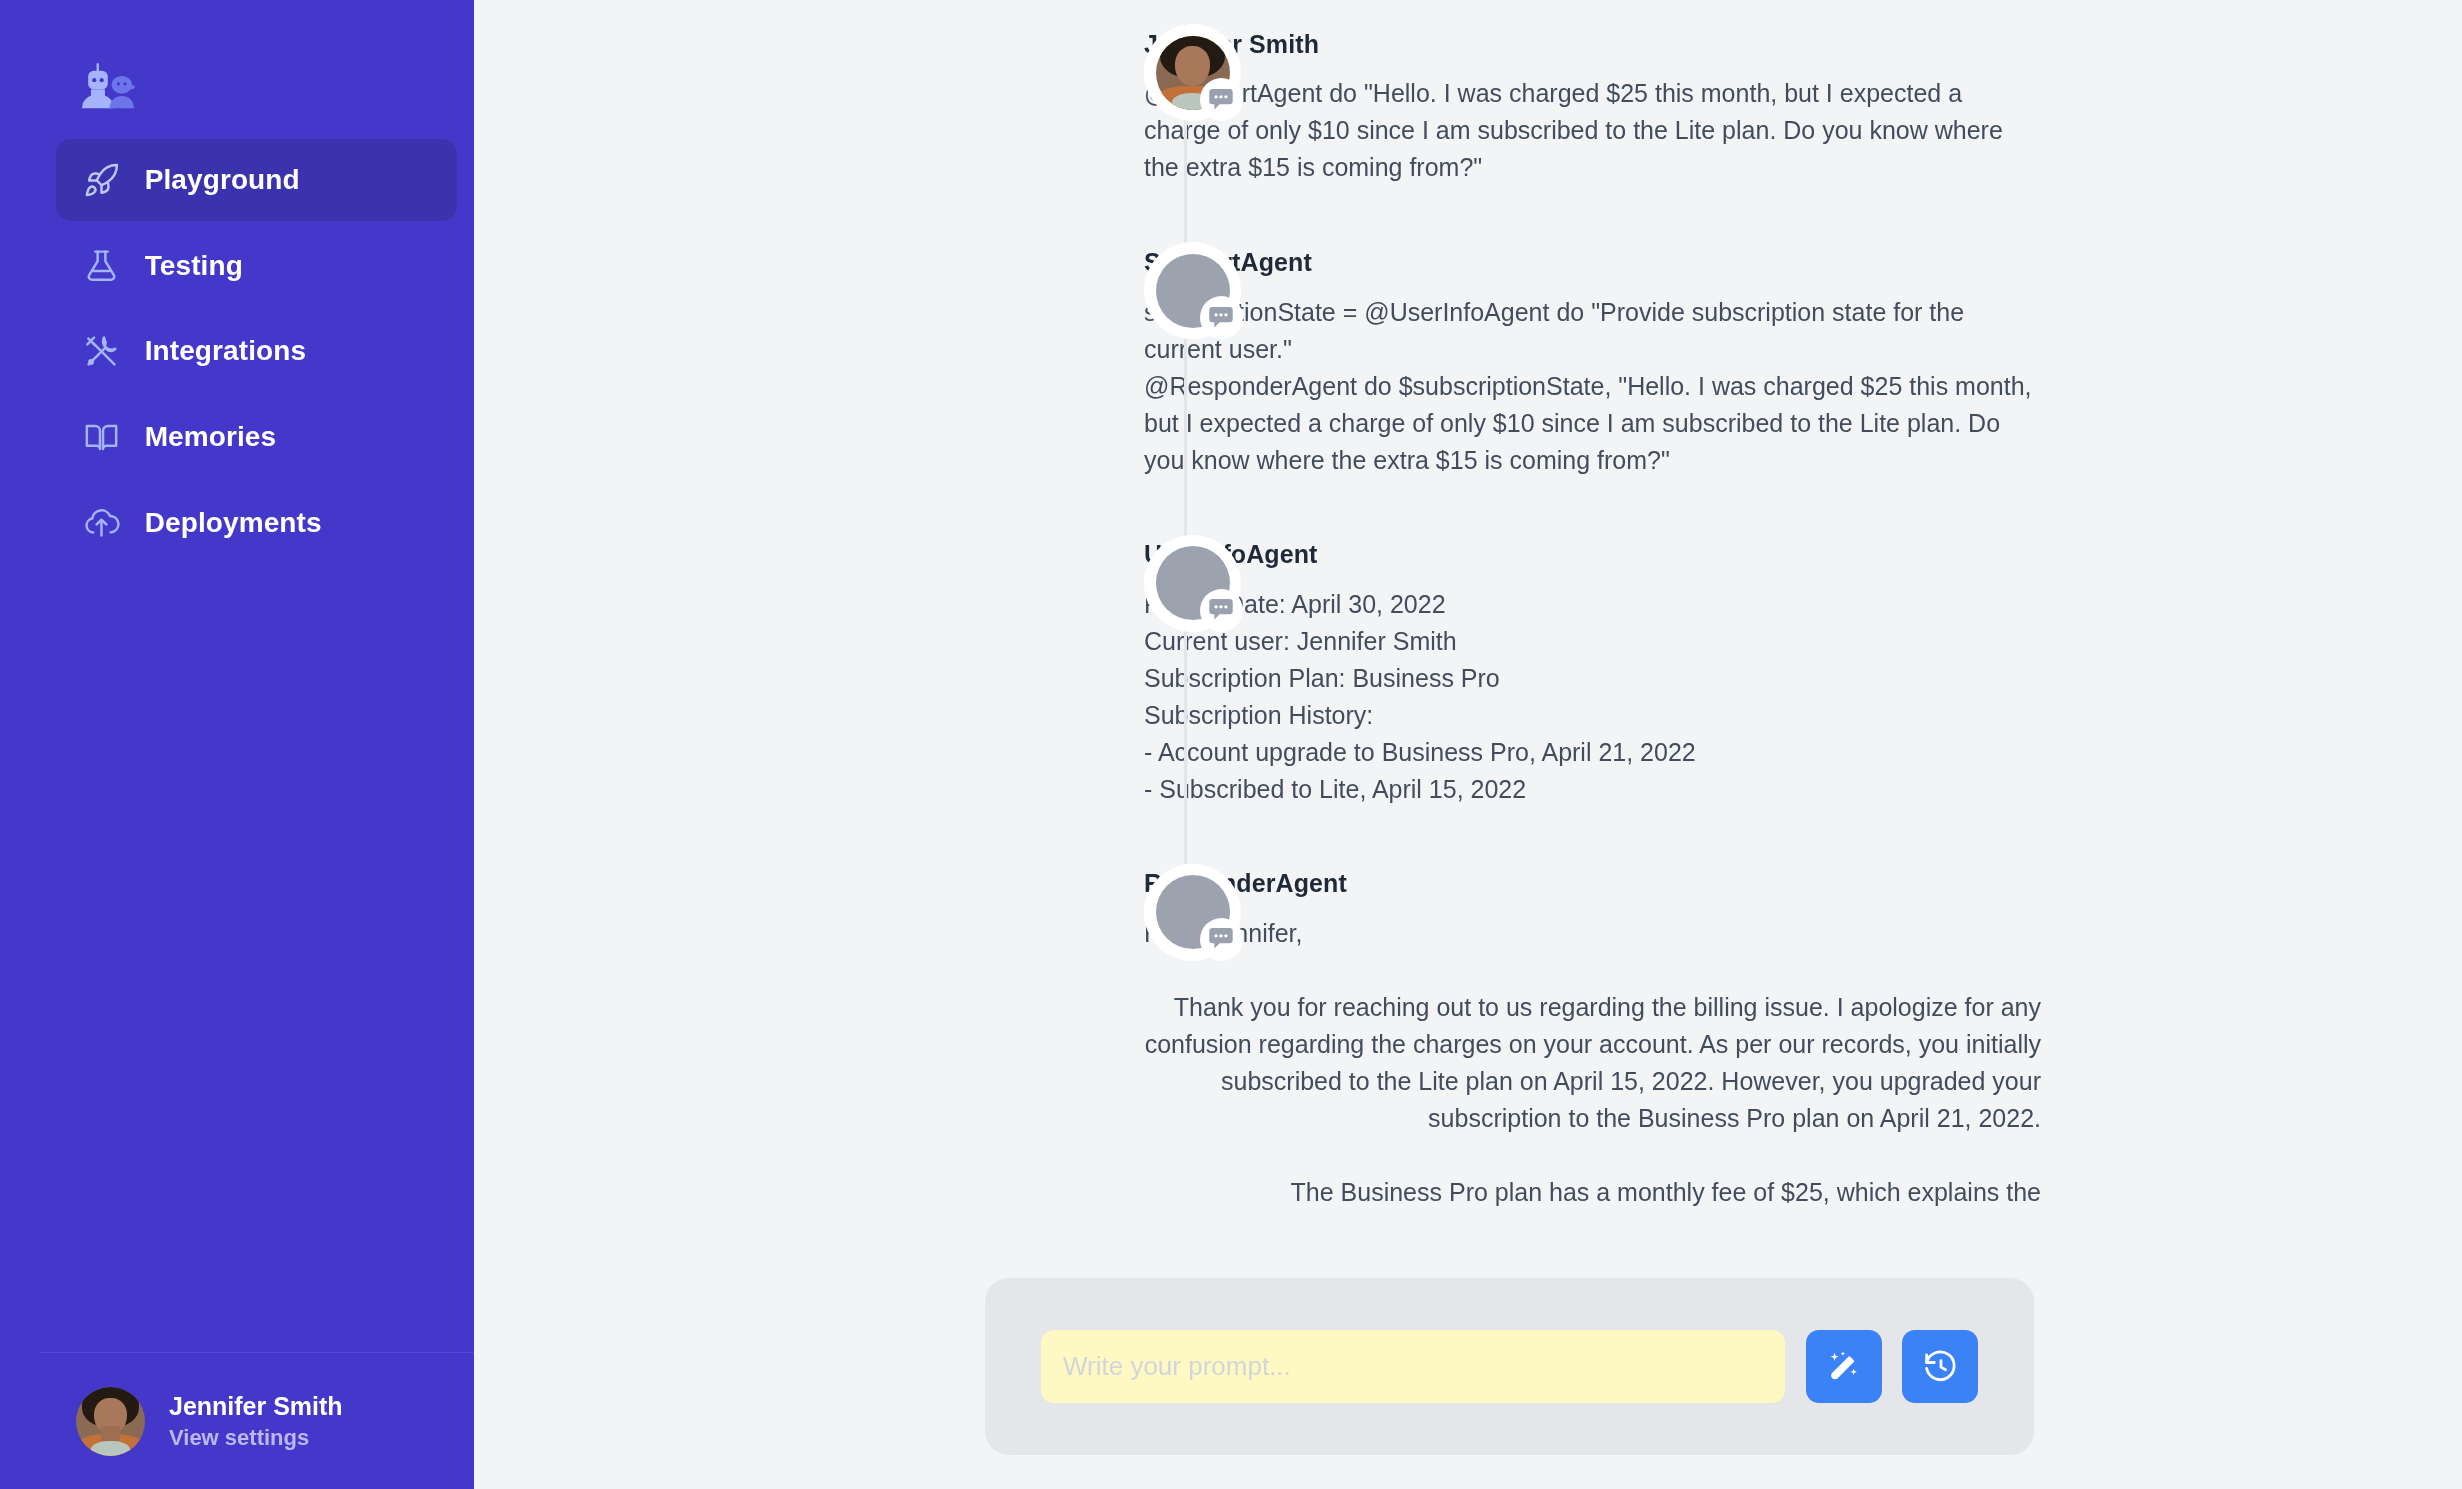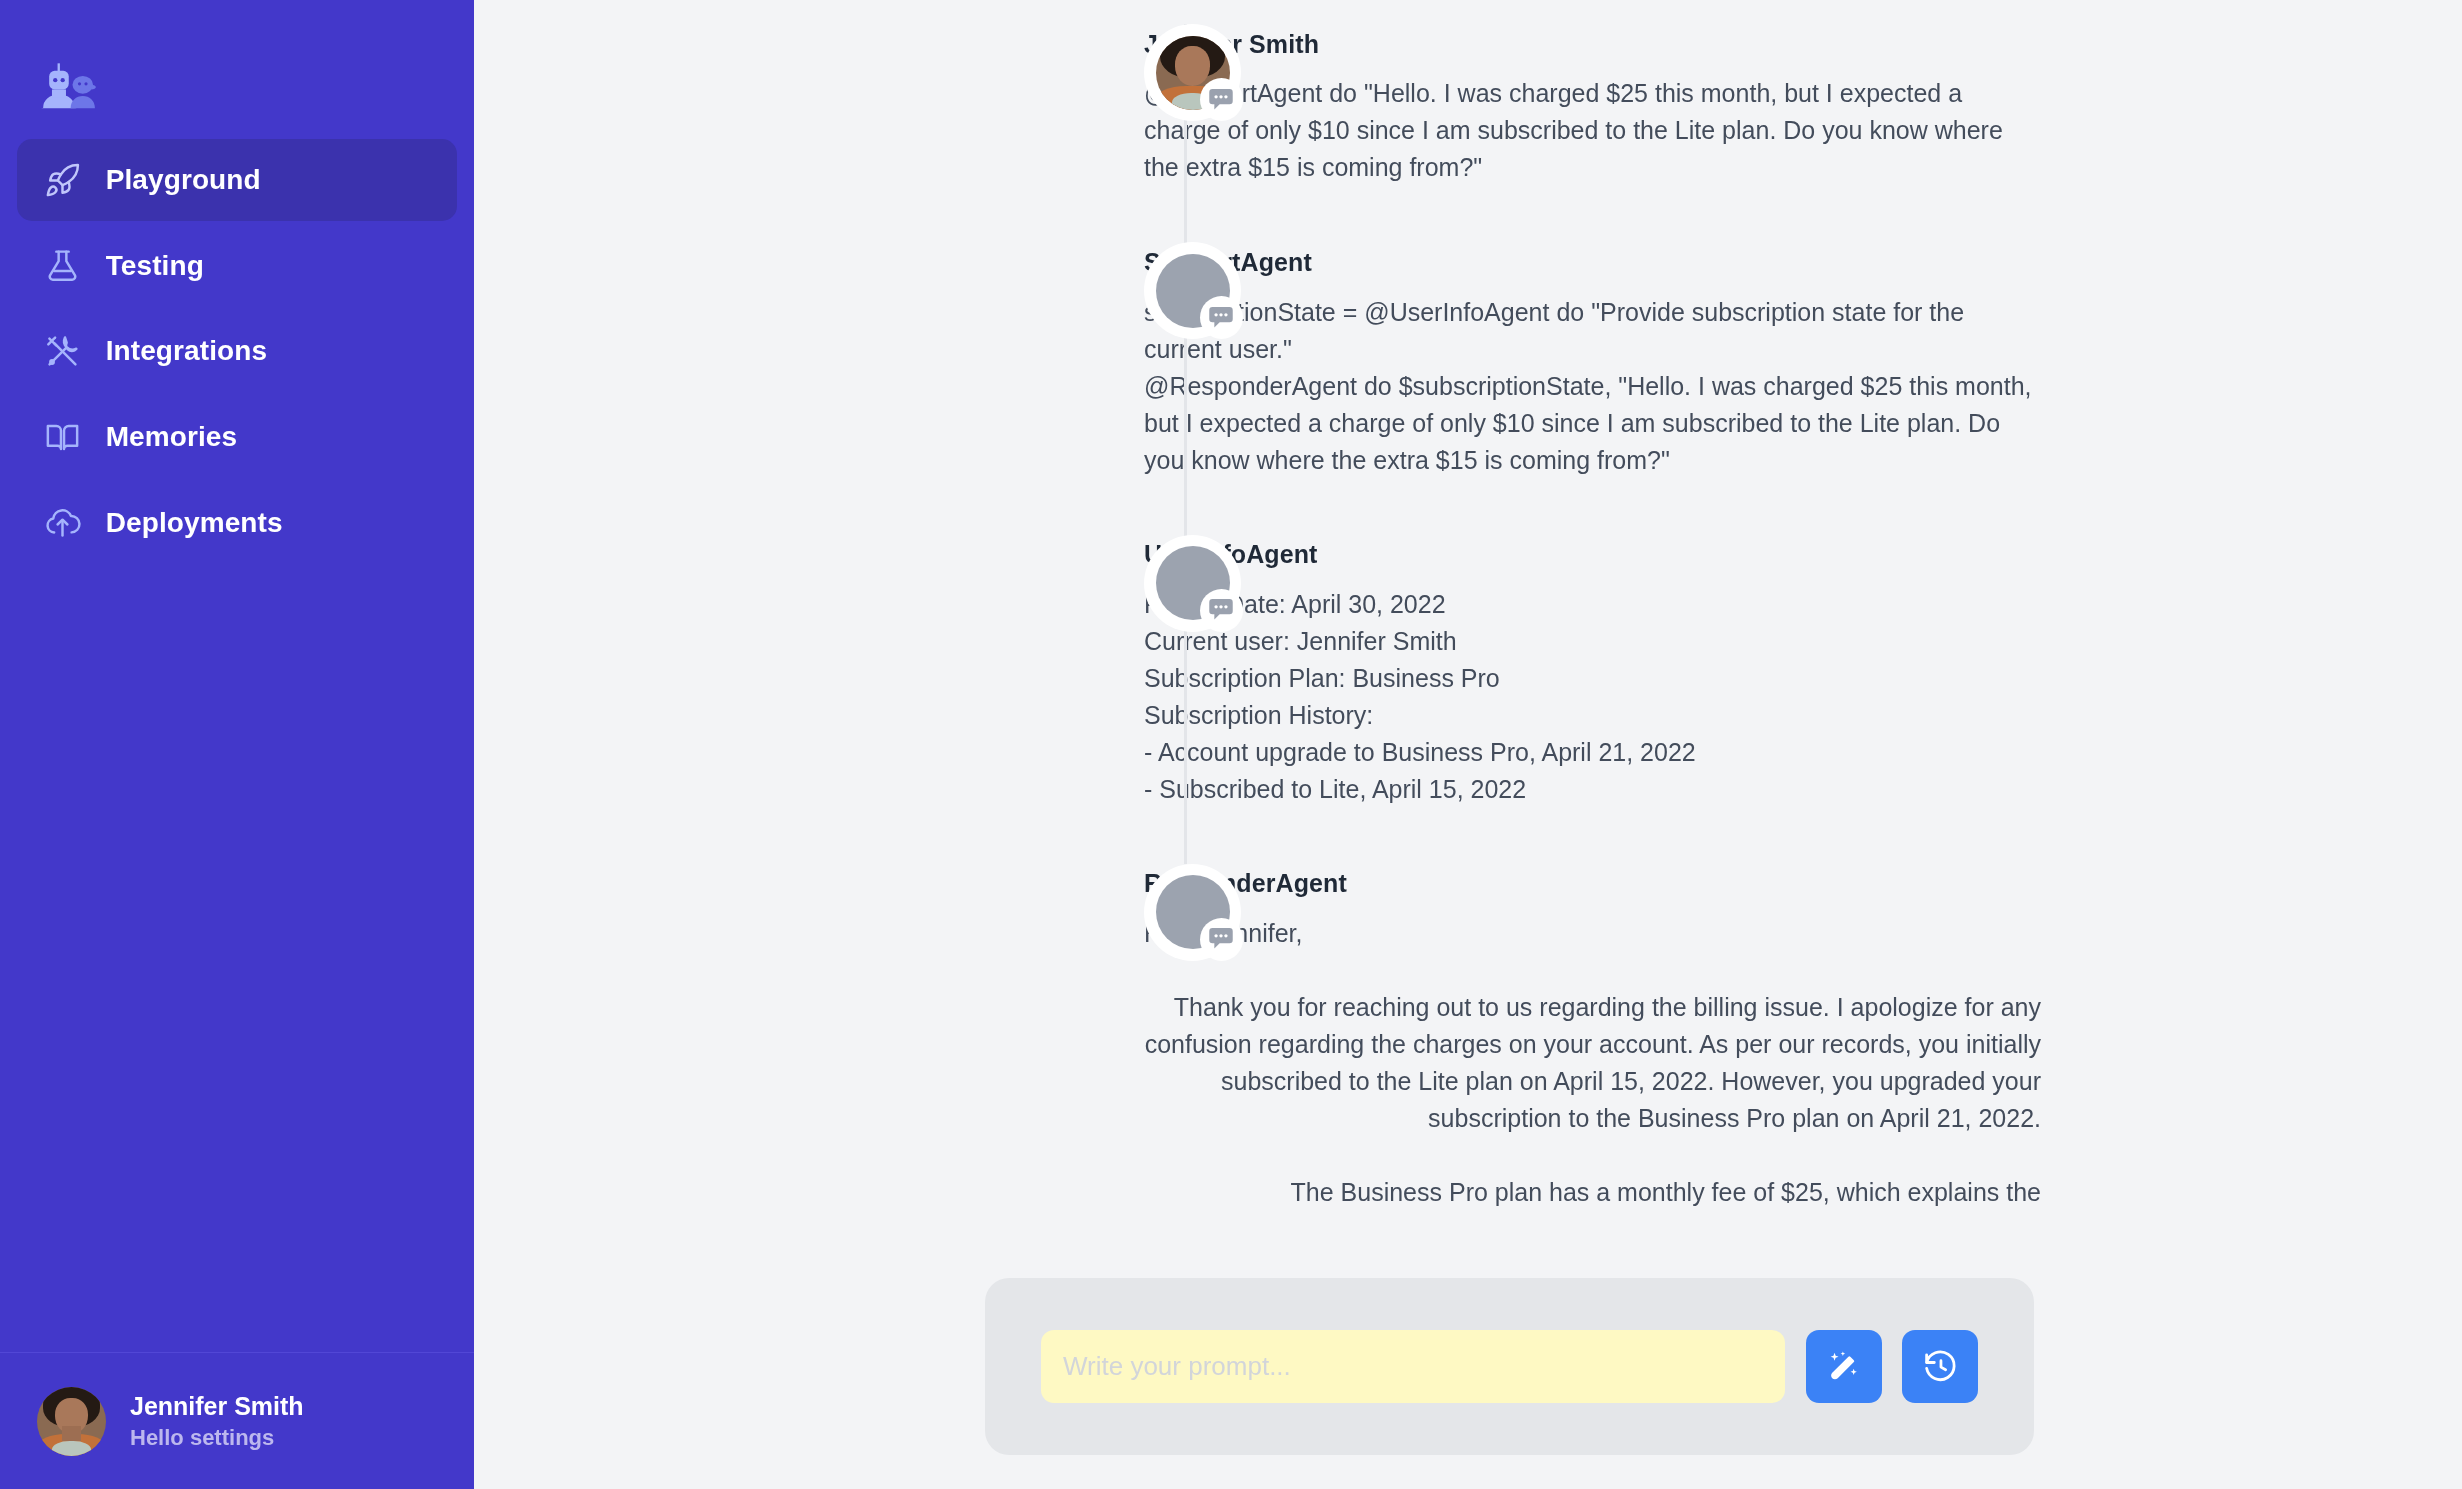--- a/index.html
+++ b/index.html
@@ -18,20 +18,21 @@
 
   
   .sidebar {
     width: 474px;
     height: 1490px;
     background: #4338ca;
     display: flex;
     flex-direction: column;
     flex: 0 0 474px;
     position: relative;
+    padding-left: 39px;
   }
   .logo-wrap {
     padding: 54px 0 0 37px;
     height: 139px;
   }
   .logo-icon { display: block; }
 
   .nav {
     padding: 0 16.7px;
     display: flex;
@@ -364,21 +365,21 @@
     <div class="sidebar-footer">
       <span class="avatar-photo">
         <span class="hair"></span>
         <span class="face"></span>
         <span class="body"></span>
         <span class="neck"></span>
         <span class="shirt"></span>
       </span>
       <span class="footer-text">
         <span class="footer-name">Jennifer Smith</span>
-        <span class="footer-sub">Hello settings</span>
+        <span class="footer-sub">View settings</span>
       </span>
     </div>
   </aside>
 
   <main class="main">
 
     <div class="thread" id="thread">
         <div class="msg" style="padding-bottom: 56px;">
           <div class="rail"></div>
           <div class="avatar-col">

